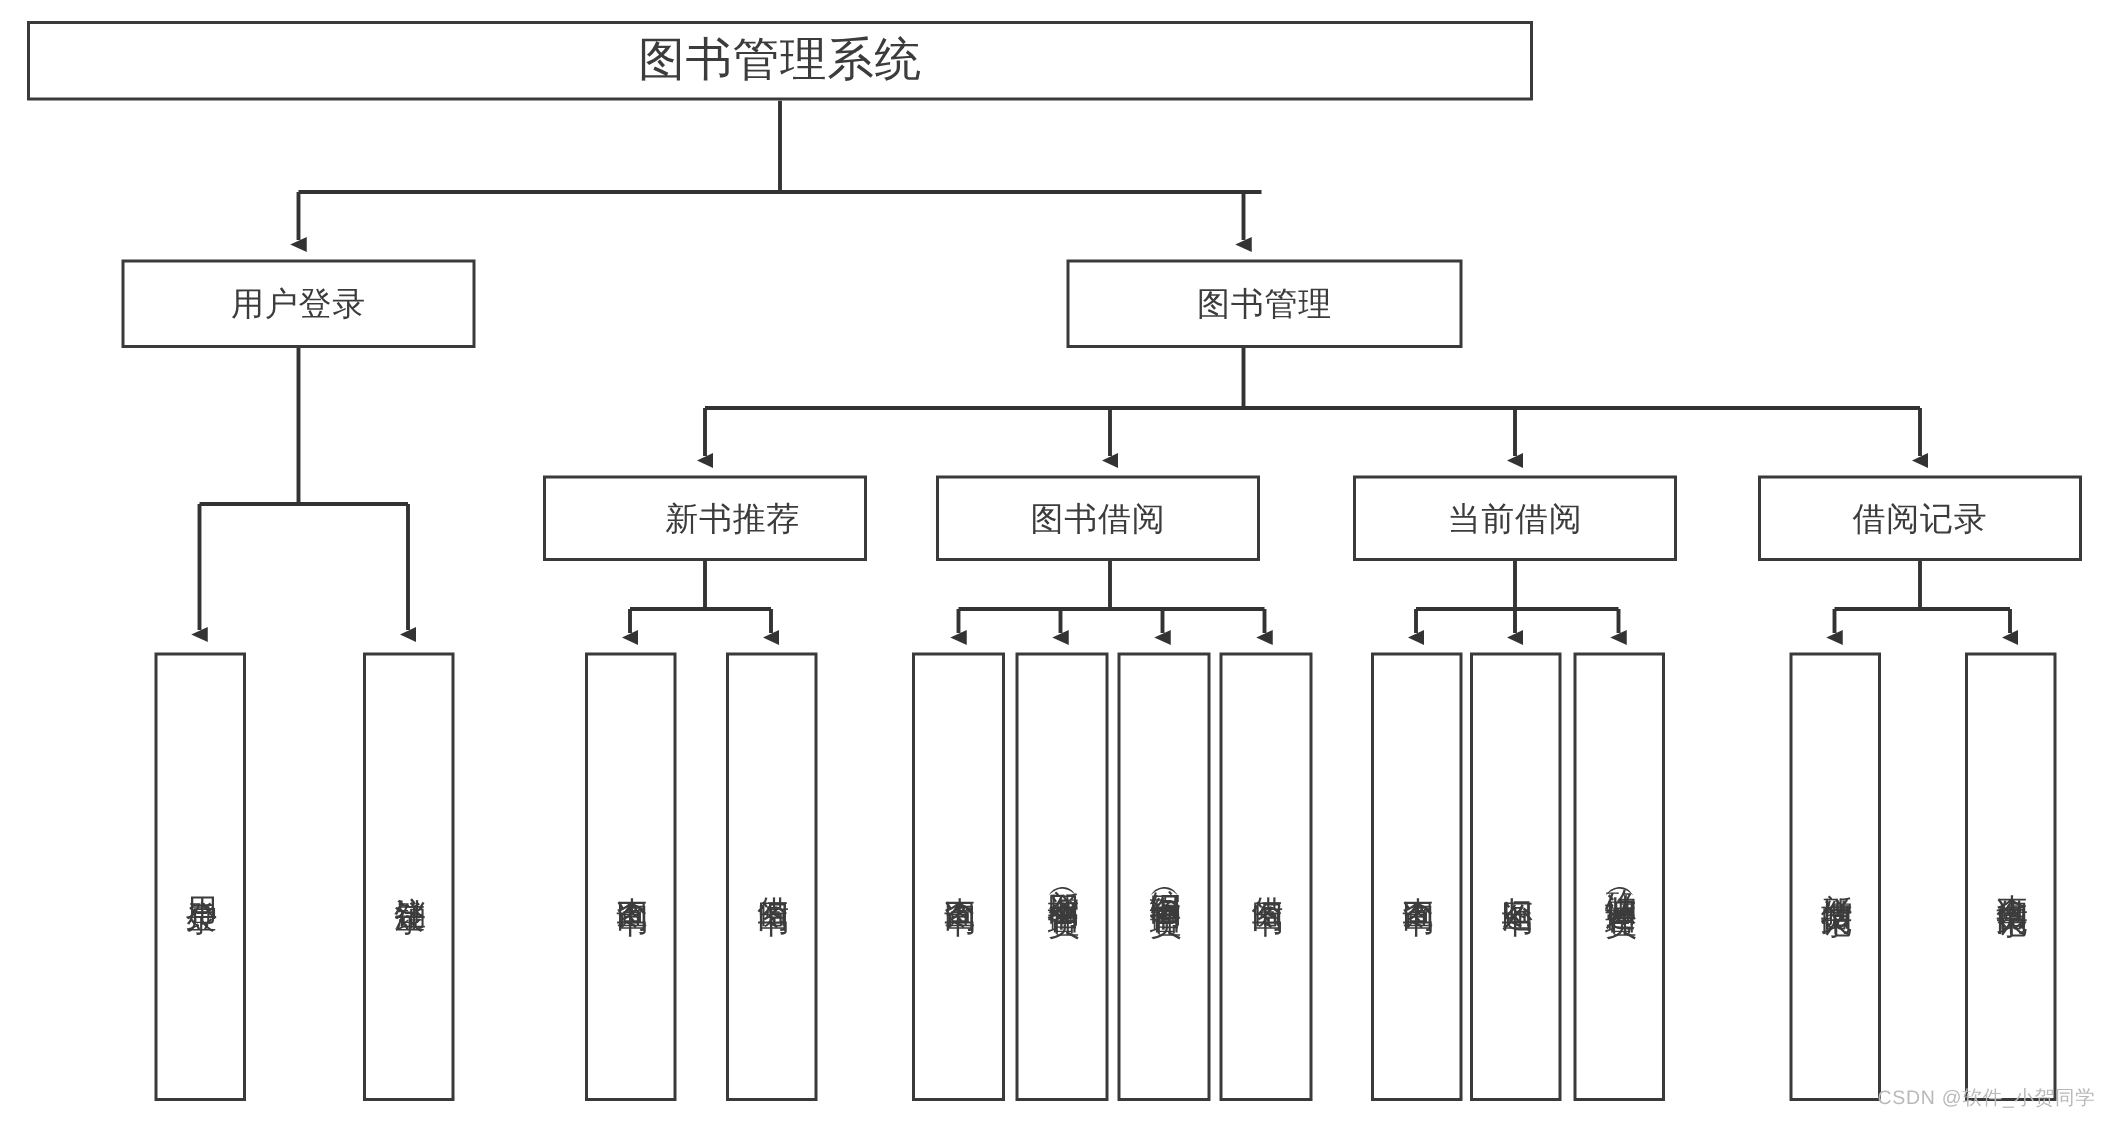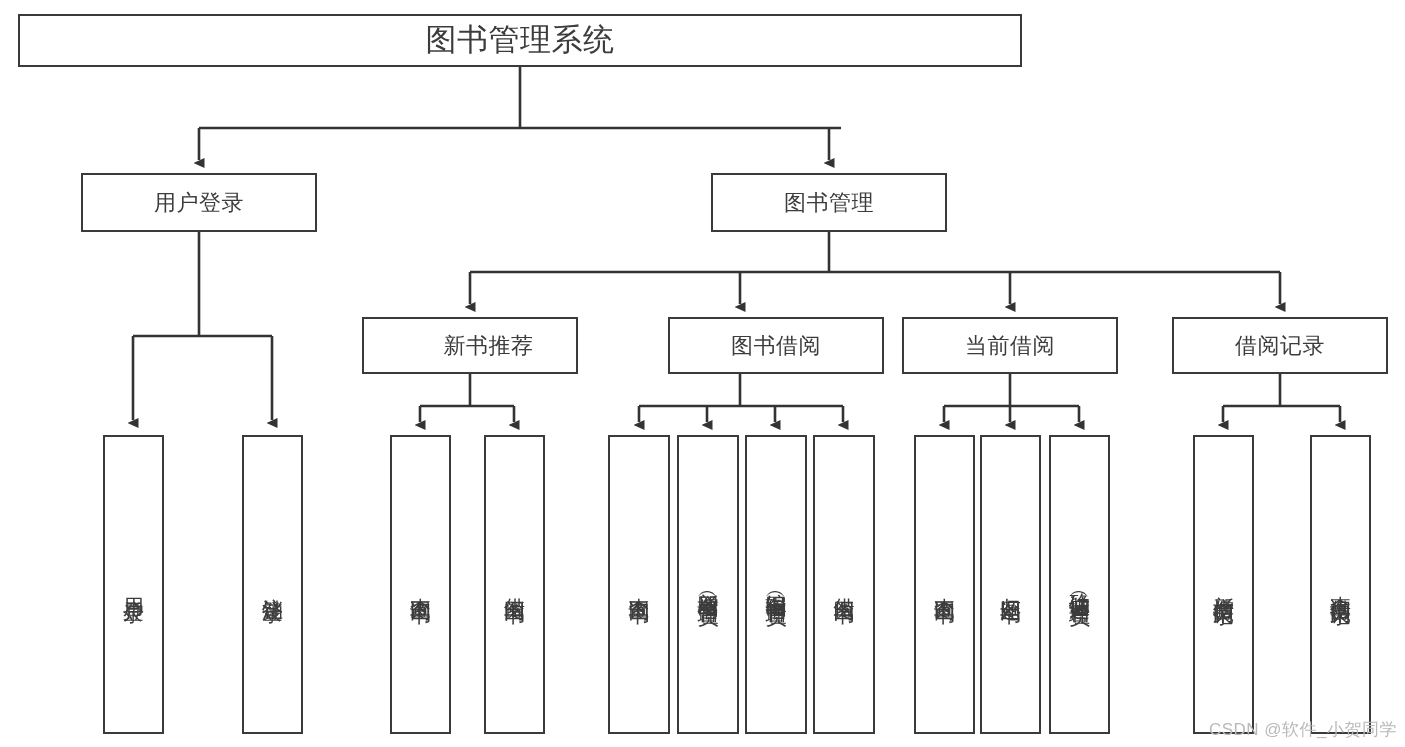--- a/index.html
+++ b/index.html
@@ -56,21 +56,21 @@
     font-size: 21px;
     letter-spacing: 2px;
     line-height: 1.05;
     white-space: normal;
     max-height: 280px;
   }
   .watermark {
     position: absolute;
     right: 8px;
     bottom: 6px;
-    font-size: 17px;
+    font-size: 13px;
     color: #b9b9b9;
     letter-spacing: 0.5px;
     white-space: nowrap;
   }
 </style>
 </head>
 <body>
 
 <div id="diagram-root">
 
@@ -124,28 +124,28 @@
     </g>
   </svg>
 
   <div class="node root horiz" style="left:18px; top:14px; width:1004px; height:53px;">
     <span class="node-label">图书管理系统</span>
   </div>
 
   <div class="node horiz" style="left:81px; top:173px; width:236px; height:59px;">
     <span class="node-label">用户登录</span>
   </div>
-  <div class="node horiz" style="left:711px; top:173px; width:236px; height:59px;">
+  <div class="node horiz" style="left:711px; top:173px; width:264px; height:59px;">
     <span class="node-label">图书管理</span>
   </div>
 
   <div class="node horiz" style="left:362px; top:317px; width:216px; height:57px;padding-left:37px;">
     <span class="node-label">新书推荐</span>
   </div>
-  <div class="node horiz" style="left:668px; top:317px; width:216px; height:57px;">
+  <div class="node horiz" style="left:624px; top:317px; width:216px; height:57px;">
     <span class="node-label">图书借阅</span>
   </div>
   <div class="node horiz" style="left:902px; top:317px; width:216px; height:57px;">
     <span class="node-label">当前借阅</span>
   </div>
   <div class="node horiz" style="left:1172px; top:317px; width:216px; height:57px;">
     <span class="node-label">借阅记录</span>
   </div>
 
   <div class="node vert" style="left:103px; top:435px; width:61px; height:299px;">

